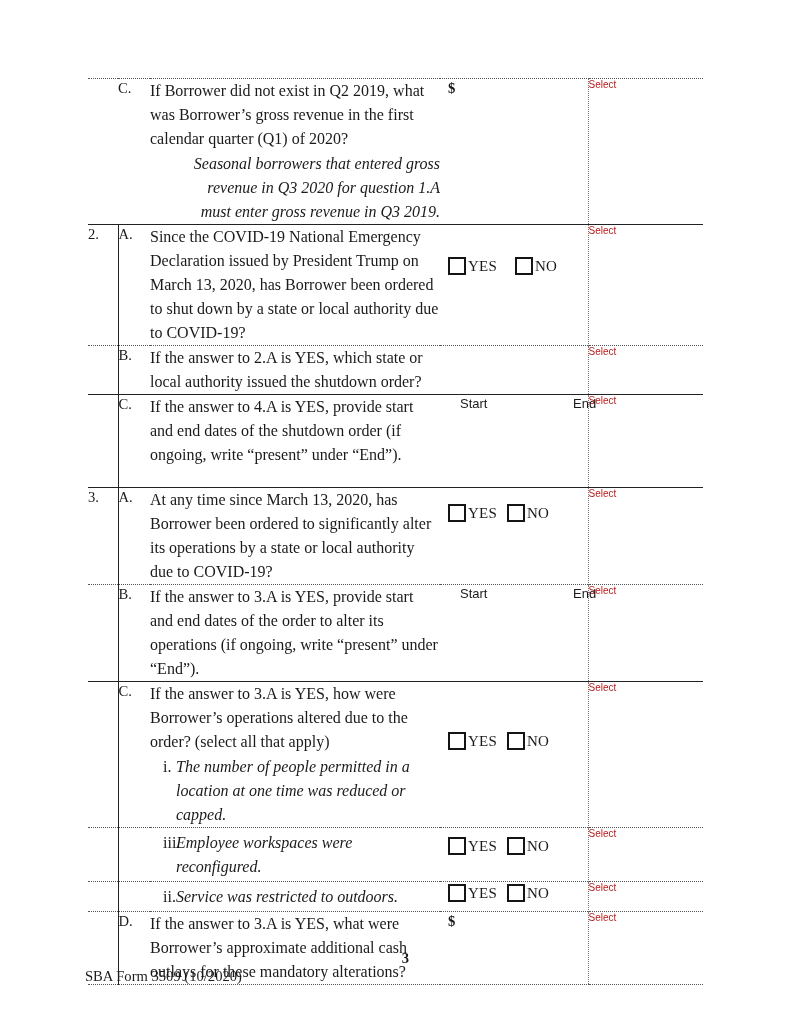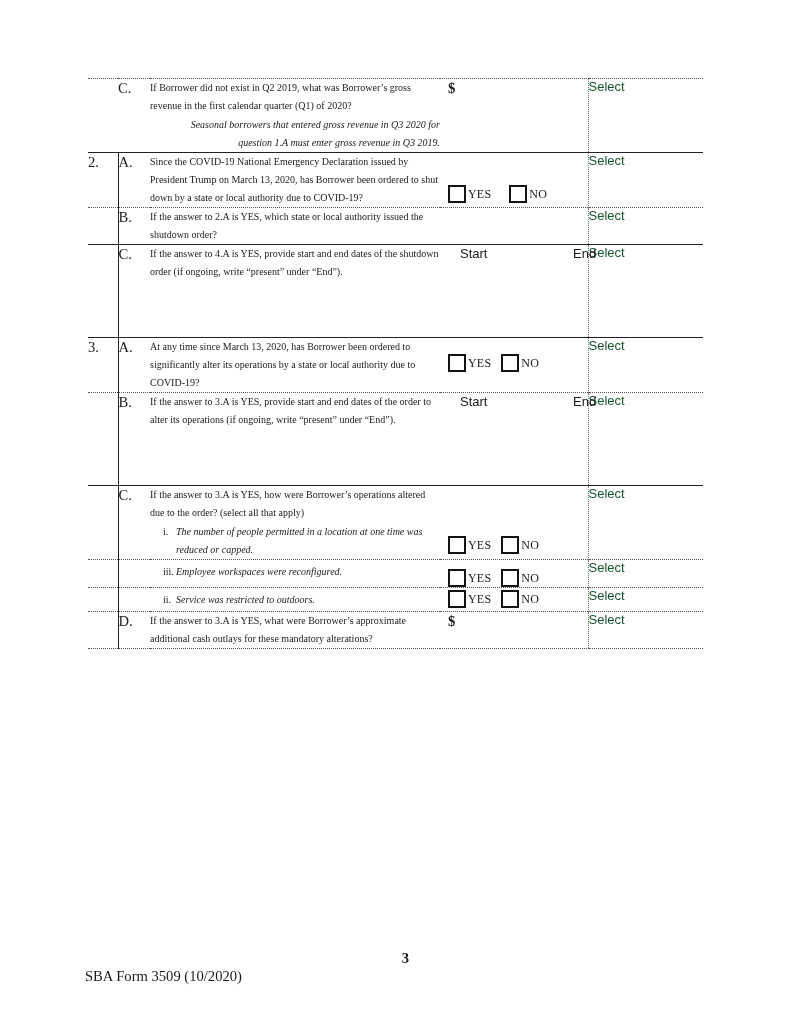--- a/index.html
+++ b/index.html
@@ -61,22 +61,22 @@
   .num, .alpha, .roman {
     font-size: 14.6px;
     line-height: 18px;
     padding-top: 6px;
     white-space: nowrap;
   }
   .num   { text-align: left;  padding-left: 3px; }
   .alpha { text-align: left;  padding-left: 5px; }
 
   .qtext {
-    font-size: 10px;
-    line-height: 18px;
+    font-size: 16px;
+    line-height: 24px;
     padding: 6px 6px 6px 7px;
     text-align: left;
     margin-top: 28px;
   }
   .qtext .italic-note {
     display: block;
     font-style: italic;
     padding-left: 28px;
     padding-top: 1px;
     text-align: right;
@@ -126,33 +126,33 @@
   }
   .cbox {
     width: 18px;
     height: 18px;
     border: 2px solid #141414;
     background: #fff;
     display: inline-block;
     box-sizing: border-box;
   }
   .cbox-label {
-    font-size: 12px;
+    font-size: 15px;
     line-height: 18px;
     padding-left: 2px;
     letter-spacing: 0.2px;
   }
   .yesno .gap { width: 10px; flex: 0 0 10px; }
   .yesno.wide .gap { width: 18px; flex: 0 0 18px; }
 
   
   .select-cell {
     font-family: "Liberation Sans", "DejaVu Sans", sans-serif;
-    font-size: 13px;
-    color: #14532d;
+    font-size: 10px;
+    color: #b91c1c;
     text-align: left;
     vertical-align: middle;
     padding-left: 21px;
   }
 
   
   .page-number {
     position: absolute;
     left: 0;
     top: 950px;

